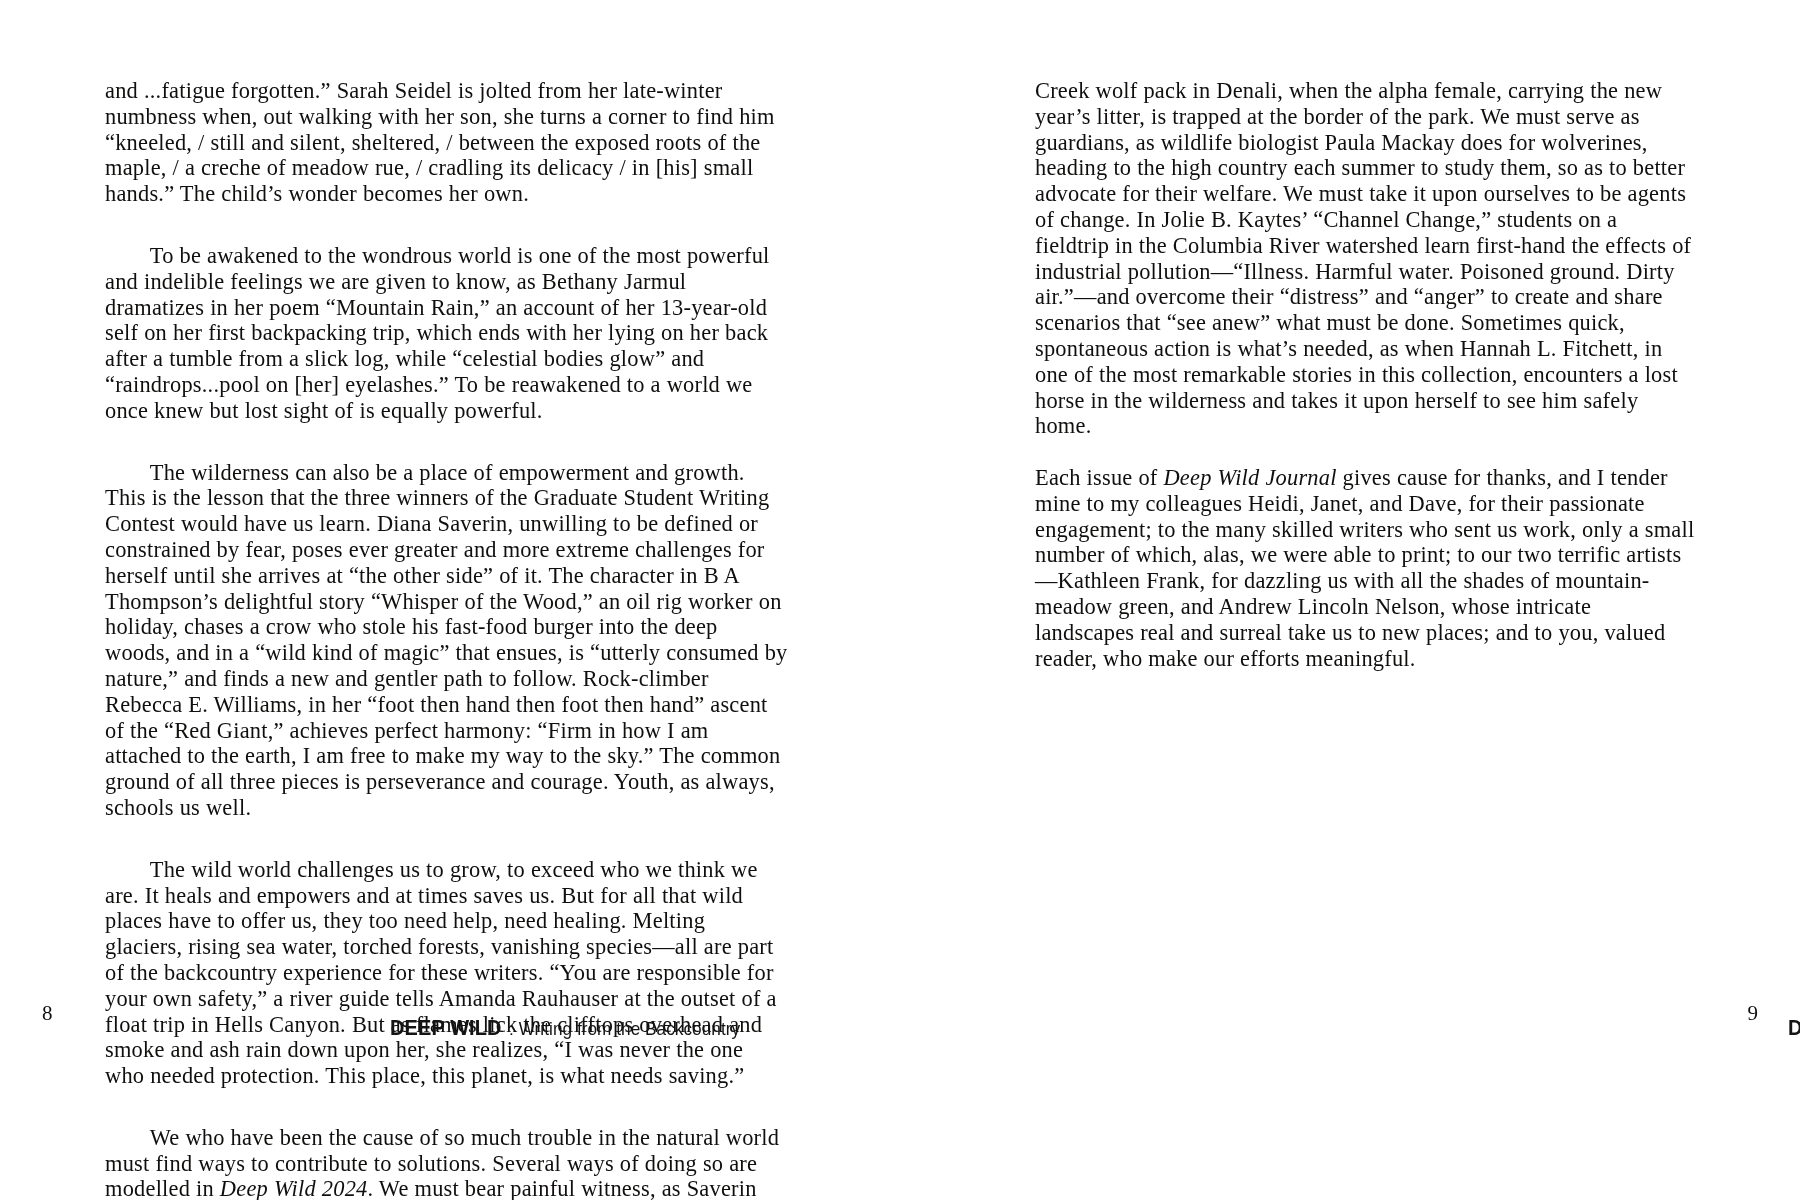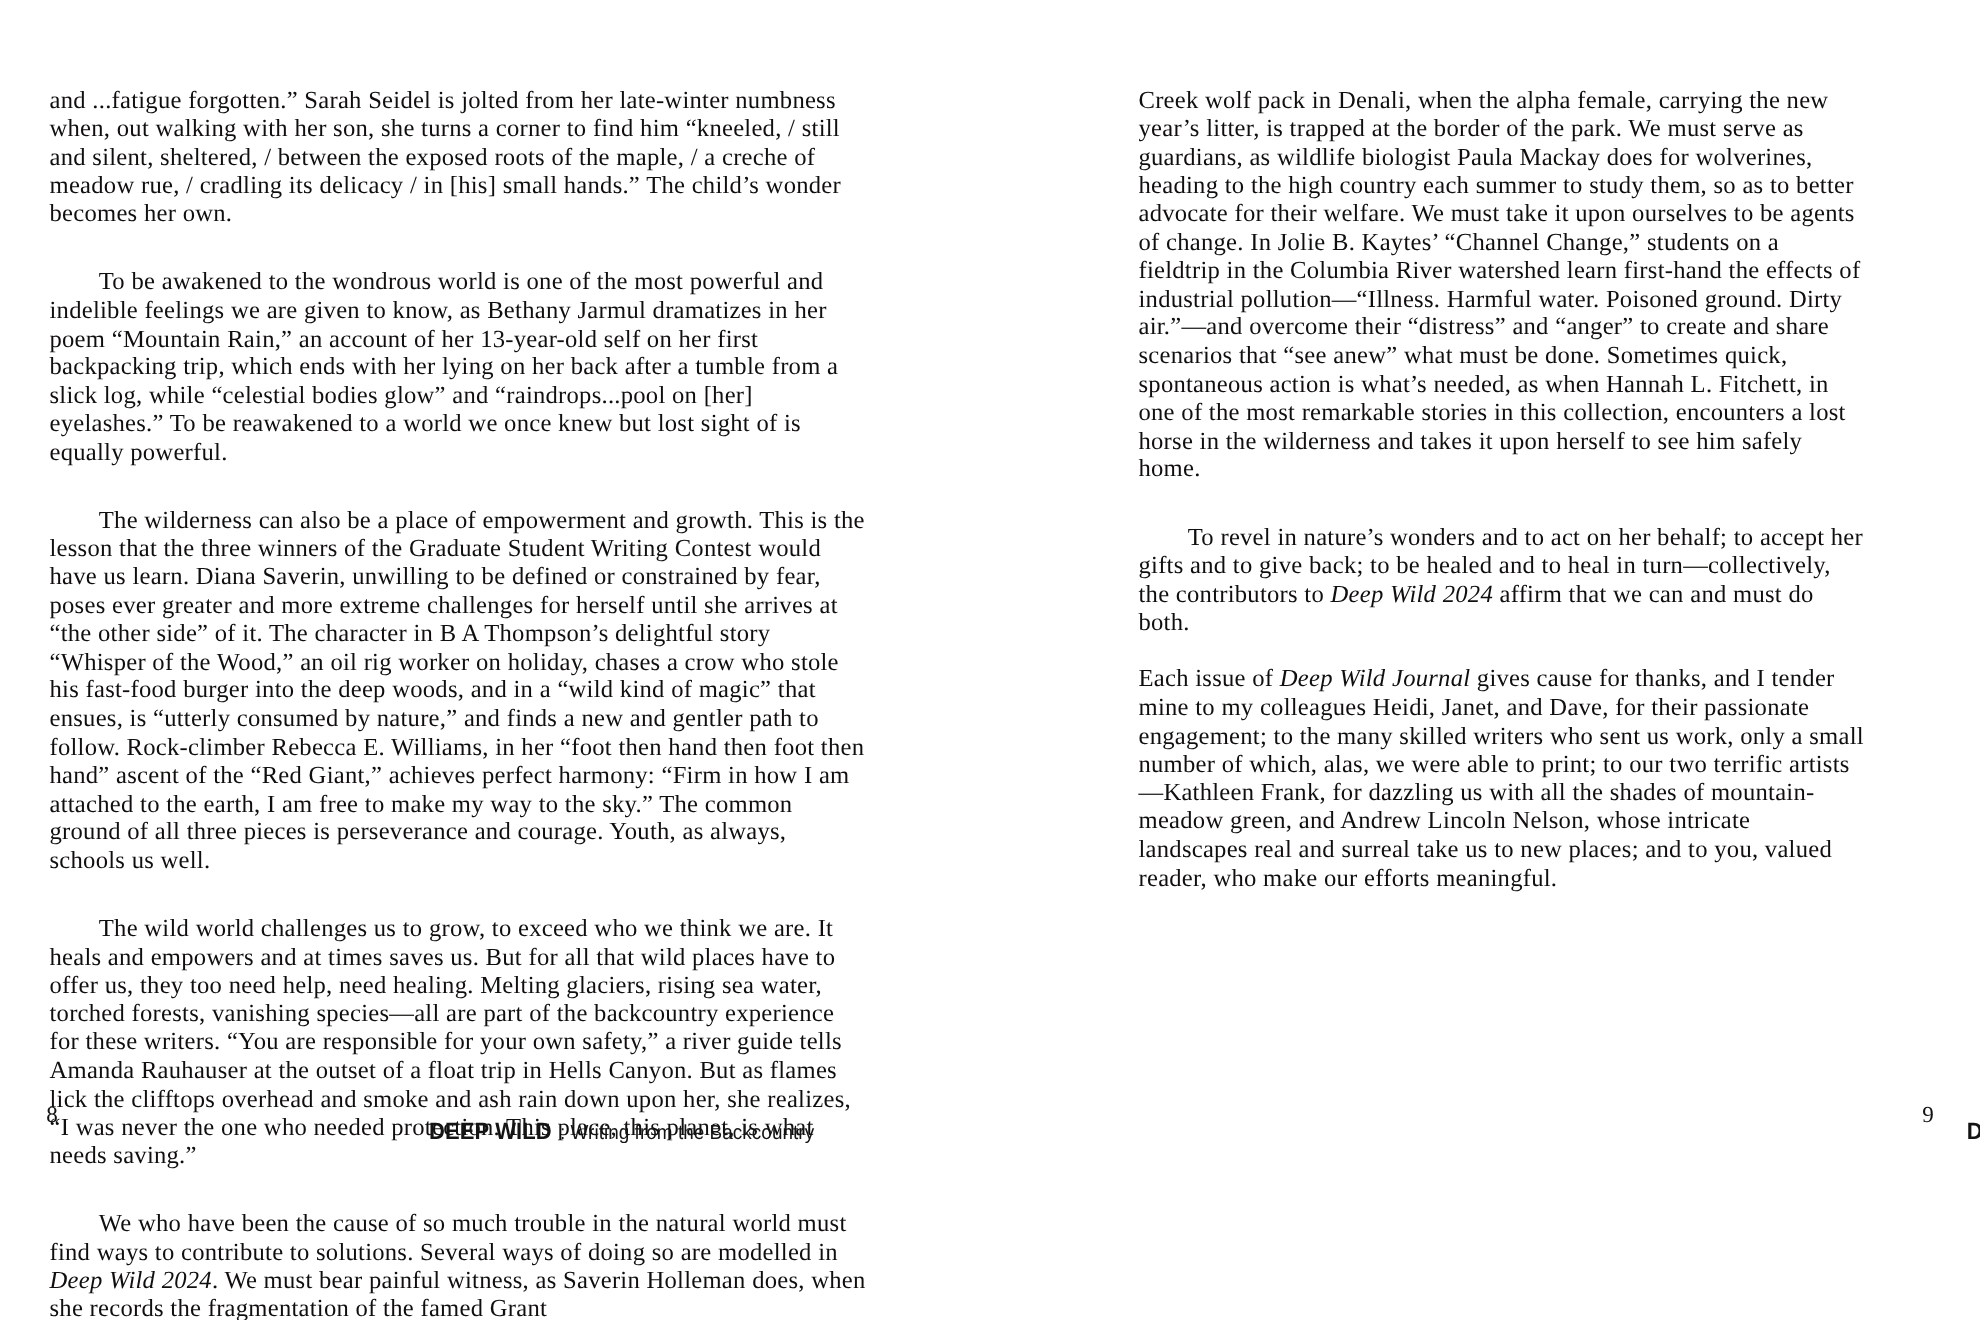--- a/index.html
+++ b/index.html
@@ -22,21 +22,21 @@
     display: flex;
   }
 
   .page {
     position: relative;
     width: 900px;
     height: 1200px;
     box-sizing: border-box;
   }
 
-  .page-left  { padding: 78px 112px 0 45px; }
+  .page-left  { padding: 78px 112px 0 105px; }
   .page-right { padding: 78px 105px 0 135px; }
 
   .textblock {
     font-size: 22.4px;
     line-height: 25.8px;
     text-align: left;
     letter-spacing: 0.01em;
     word-spacing: 0.005em;
     color: #100f0e;
   }
@@ -111,21 +111,20 @@
     <div class="folio folio-left">8</div>
 
     <div class="running-head running-head-left">
       <span class="rh-strong">DEEP WILD</span><span class="rh-rest">: Writing from the Backcountry</span>
     </div>
   </div>
 
   <div class="page page-right">
     <div class="textblock" id="right-text">
         <p><span>Creek wolf pack in Denali, when the alpha female, carrying the new year’s litter, is trapped at the border of the park. We must serve as guardians, as wildlife biologist Paula Mackay does for wolverines, heading to the high country each summer to study them, so as to better advocate for their welfare. We must take it upon ourselves to be agents of change. In Jolie B. Kaytes’ “Channel Change,” students on a fieldtrip in the Columbia River watershed learn first-hand the effects of industrial pollution—“Illness. Harmful water. Poisoned ground. Dirty air.”—and overcome their “distress” and “anger” to create and share scenarios that “see anew” what must be done. Sometimes quick, spontaneous action is what’s needed, as when Hannah L. Fitchett, in one of the most remarkable stories in this collection, encounters a lost horse in the wilderness and takes it upon herself to see him safely home.</span></p>
-        <p class="indent"><span>To revel in nature’s wonders and to act on her behalf; to accept her gifts and to give back; to be healed and to heal in turn—collectively, the contributors to </span><span class="ital">Deep Wild 2024</span><span> affirm that we can and must do both.</span></p>
         <p class="space-before"><span>Each issue of </span><span class="ital">Deep Wild Journal</span><span> gives cause for thanks, and I tender mine to my colleagues Heidi, Janet, and Dave, for their passionate engagement; to the many skilled writers who sent us work, only a small number of which, alas, we were able to print; to our two terrific artists—Kathleen Frank, for dazzling us with all the shades of mountain-meadow green, and Andrew Lincoln Nelson, whose intricate landscapes real and surreal take us to new places; and to you, valued reader, who make our efforts meaningful.</span></p>
       </div>
 
     <div class="folio folio-right">9</div>
 
     <div class="running-head running-head-right">
       <span class="rh-strong">DEEP WILD</span>
     </div>
   </div>
 

